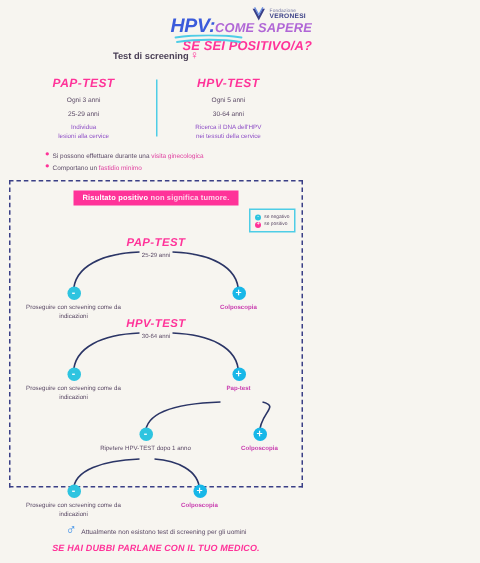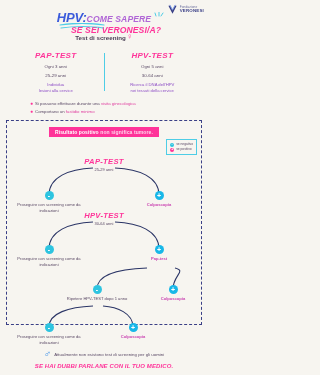--- a/index.html
+++ b/index.html
@@ -17,21 +17,21 @@
     position: absolute; right: 4px; top: 4px;
     display: flex; align-items: center; gap: 2px;
   }
   .logo-mark { width: 11px; height: 11px; }
   .logo-text { line-height: 1.05; }
   .logo-l1 { font-size: 3.2px; color: #6b6f9e; letter-spacing: .1px; }
   .logo-l2 { font-size: 4.4px; font-weight: bold; color: #3a3f86; letter-spacing: .2px; }
 
   .title-block {
     position: absolute; left: 0; right: 0; top: 8px;
-    text-align: center;
+    text-align: right;
   }
   .title-row { display: inline-block; position: relative; }
   .t-hpv {
     font-size: 13px; font-weight: bold; font-style: italic;
     color: #3b5bdb; letter-spacing: -.2px;
   }
   .t-rest {
     font-size: 8.6px; font-weight: bold; font-style: italic;
     color: #b066d6; letter-spacing: .1px;
   }
@@ -182,21 +182,21 @@
         <svg class="underline-swoosh" width="46" height="7" viewBox="0 0 46 7">
           <path d="M1 2 C14 0, 32 0, 45 2" stroke="#4ecde6" stroke-width="1.2" fill="none" stroke-linecap="round"></path>
           <path d="M2 5 C15 3, 33 3, 44 5" stroke="#4ecde6" stroke-width="1.2" fill="none" stroke-linecap="round"></path>
         </svg>
         <svg class="sparkle" width="12" height="10" viewBox="0 0 12 10">
           <path d="M2 1 L3 4" stroke="#4ecde6" stroke-width="1" stroke-linecap="round"></path>
           <path d="M6 0 L6 4" stroke="#4ecde6" stroke-width="1" stroke-linecap="round"></path>
           <path d="M10 1 L8 4" stroke="#4ecde6" stroke-width="1" stroke-linecap="round"></path>
         </svg>
       </div>
-      <div class="t-line2">SE SEI VERONESI/A?</div>
+      <div class="t-line2">SE SEI POSITIVO/A?</div>
     </div>
 
     <div class="subtitle">
       <span>Test di screening</span>
       <span class="venus">♀</span>
     </div>
   </div>
 
   <div class="compare">
     <div class="col">

